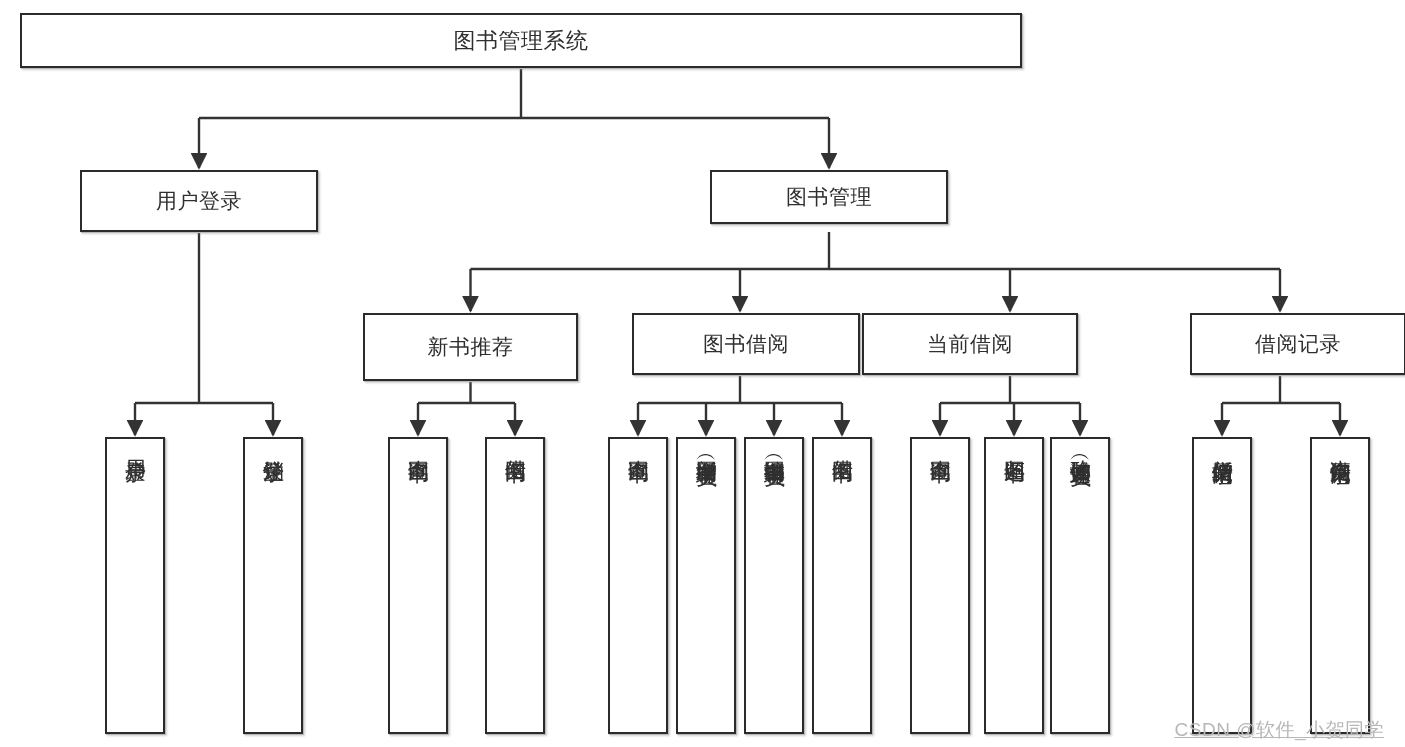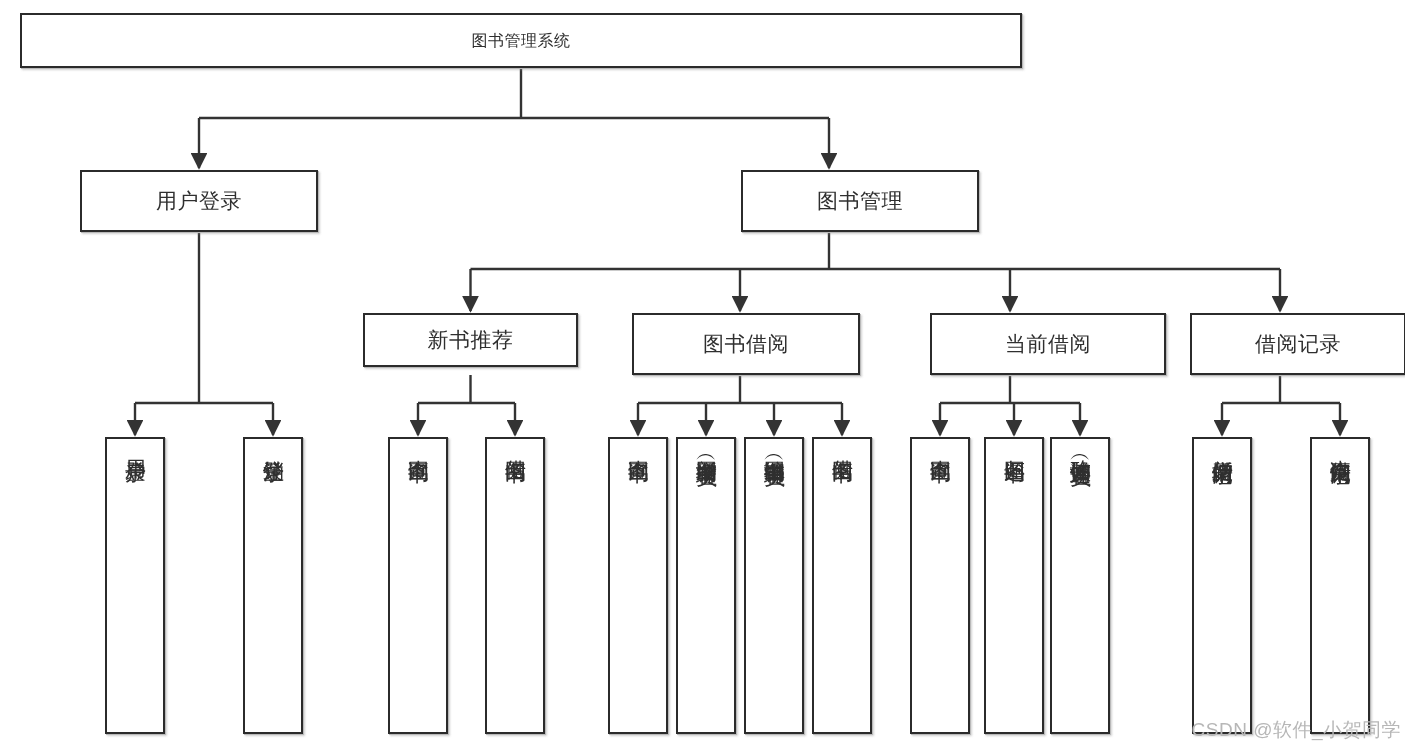--- a/index.html
+++ b/index.html
@@ -57,32 +57,33 @@
   }
   .node.v .node-label {
     writing-mode: vertical-rl;
     text-orientation: upright;
     font-size: 21px;
     line-height: 1.28;
     letter-spacing: 1px;
     white-space: nowrap;
     max-height: 290px;
   }
-  .node.root .node-label { font-size: 16px; }
+  .node.root .node-label { font-size: 22px; }
 
   #watermark {
     position: absolute;
-    right: 4px;
+    right: 21px;
     bottom: 4px;
     color: #b7b7b7;
     font-size: 19px;
     letter-spacing: 0.5px;
     z-index: 9;
     white-space: nowrap;
     user-select: none;
+    text-decoration: underline;
   }
 </style>
 </head>
 <body>
 
 <div id="diagram-root">
 
   <svg id="edge-layer" viewBox="0 0 1405 747" width="1405" height="747" xmlns="http://www.w3.org/2000/svg">
     <defs>
       <marker id="arrow" viewBox="0 0 10 10" refX="9" refY="5" markerWidth="7" markerHeight="7" orient="auto-start-reverse">
@@ -126,30 +127,30 @@
       </g>
   </svg>
 
   <div id="node-layer">
       <div class="node h root" style="left: 20px; top: 13px; width: 1002px; height: 55px;">
         <span class="node-label">图书管理系统</span>
       </div>
       <div class="node h lvl1" style="left: 80px; top: 170px; width: 238px; height: 62px;">
         <span class="node-label">用户登录</span>
       </div>
-      <div class="node h lvl1" style="left: 710px; top: 170px; width: 238px; height: 62px; margin-left: 31px;">
+      <div class="node h lvl1" style="left: 710px; top: 170px; width: 238px; height: 54px;">
         <span class="node-label">图书管理</span>
       </div>
-      <div class="node h lvl2" style="left: 363px; top: 313px; width: 215px; height: 54px;">
+      <div class="node h lvl2" style="left: 363px; top: 313px; width: 215px; height: 68px;">
         <span class="node-label">新书推荐</span>
       </div>
       <div class="node h lvl2" style="left: 632px; top: 313px; width: 228px; height: 62px;">
         <span class="node-label">图书借阅</span>
       </div>
-      <div class="node h lvl2" style="left: 930px; top: 313px; width: 236px; height: 62px;">
+      <div class="node h lvl2" style="left: 862px; top: 313px; width: 216px; height: 62px;">
         <span class="node-label">当前借阅</span>
       </div>
       <div class="node h lvl2" style="left: 1172px; top: 313px; width: 216px; height: 62px; margin-left: 18px;">
         <span class="node-label">借阅记录</span>
       </div>
       <div class="node v leaf" style="left: 105px; top: 437px; width: 60px; height: 297px;">
         <span class="node-label">用户登录</span>
       </div>
       <div class="node v leaf" style="left: 243px; top: 437px; width: 60px; height: 297px;">
         <span class="node-label">注销登录</span>

